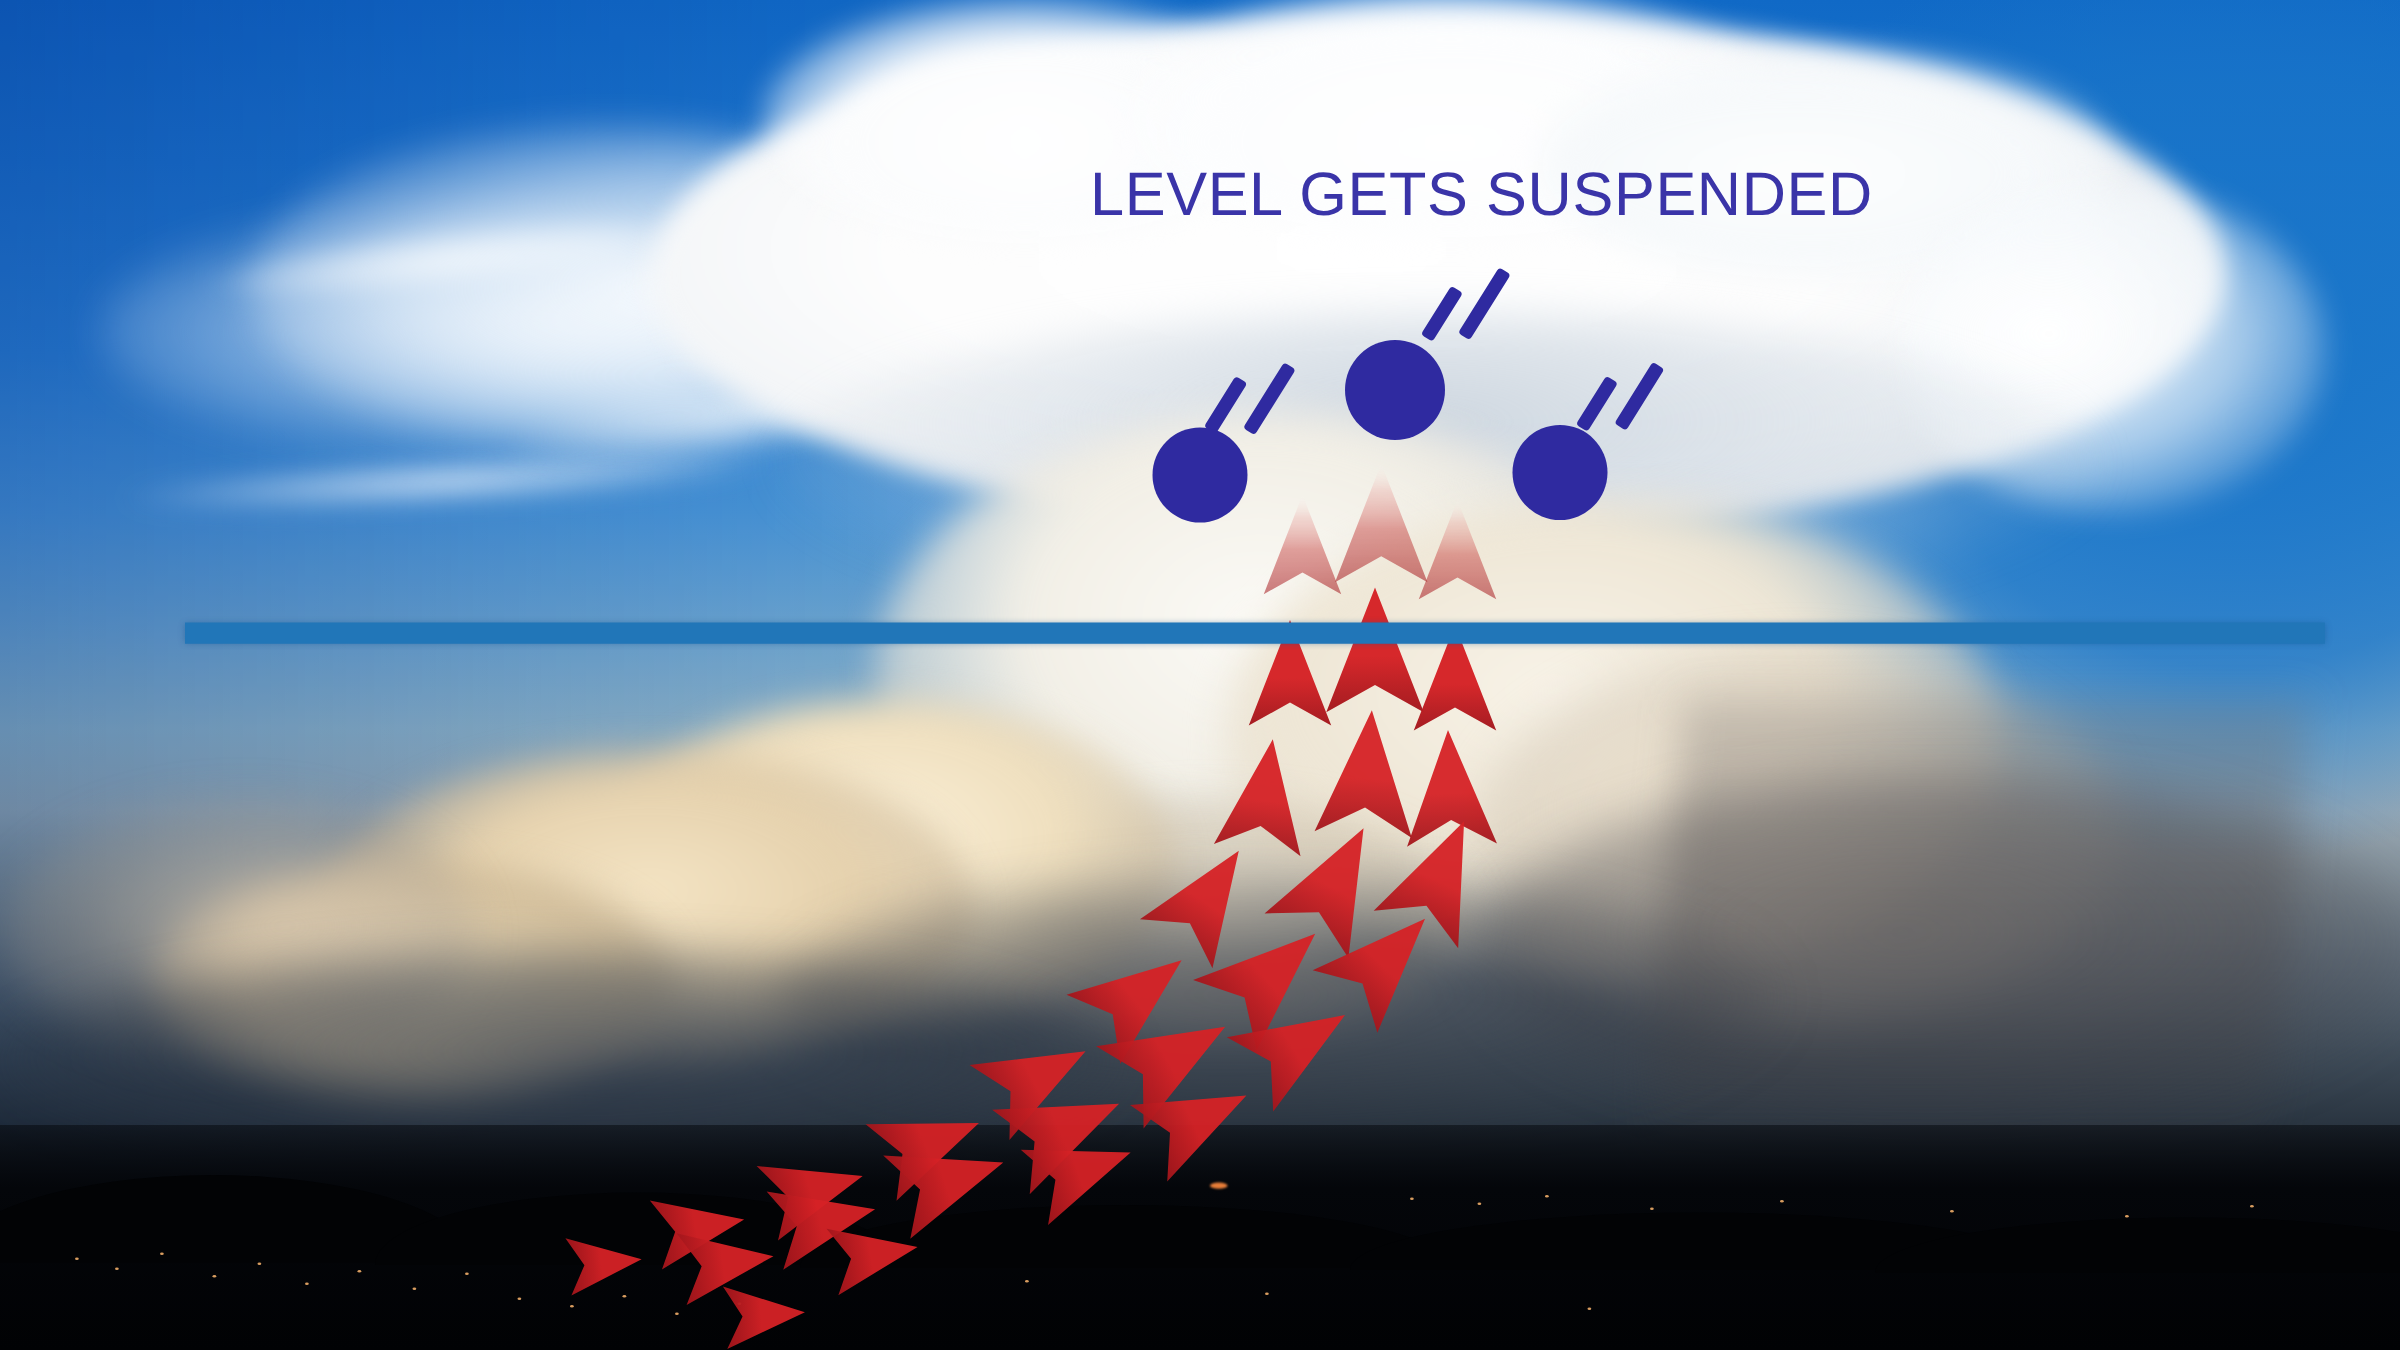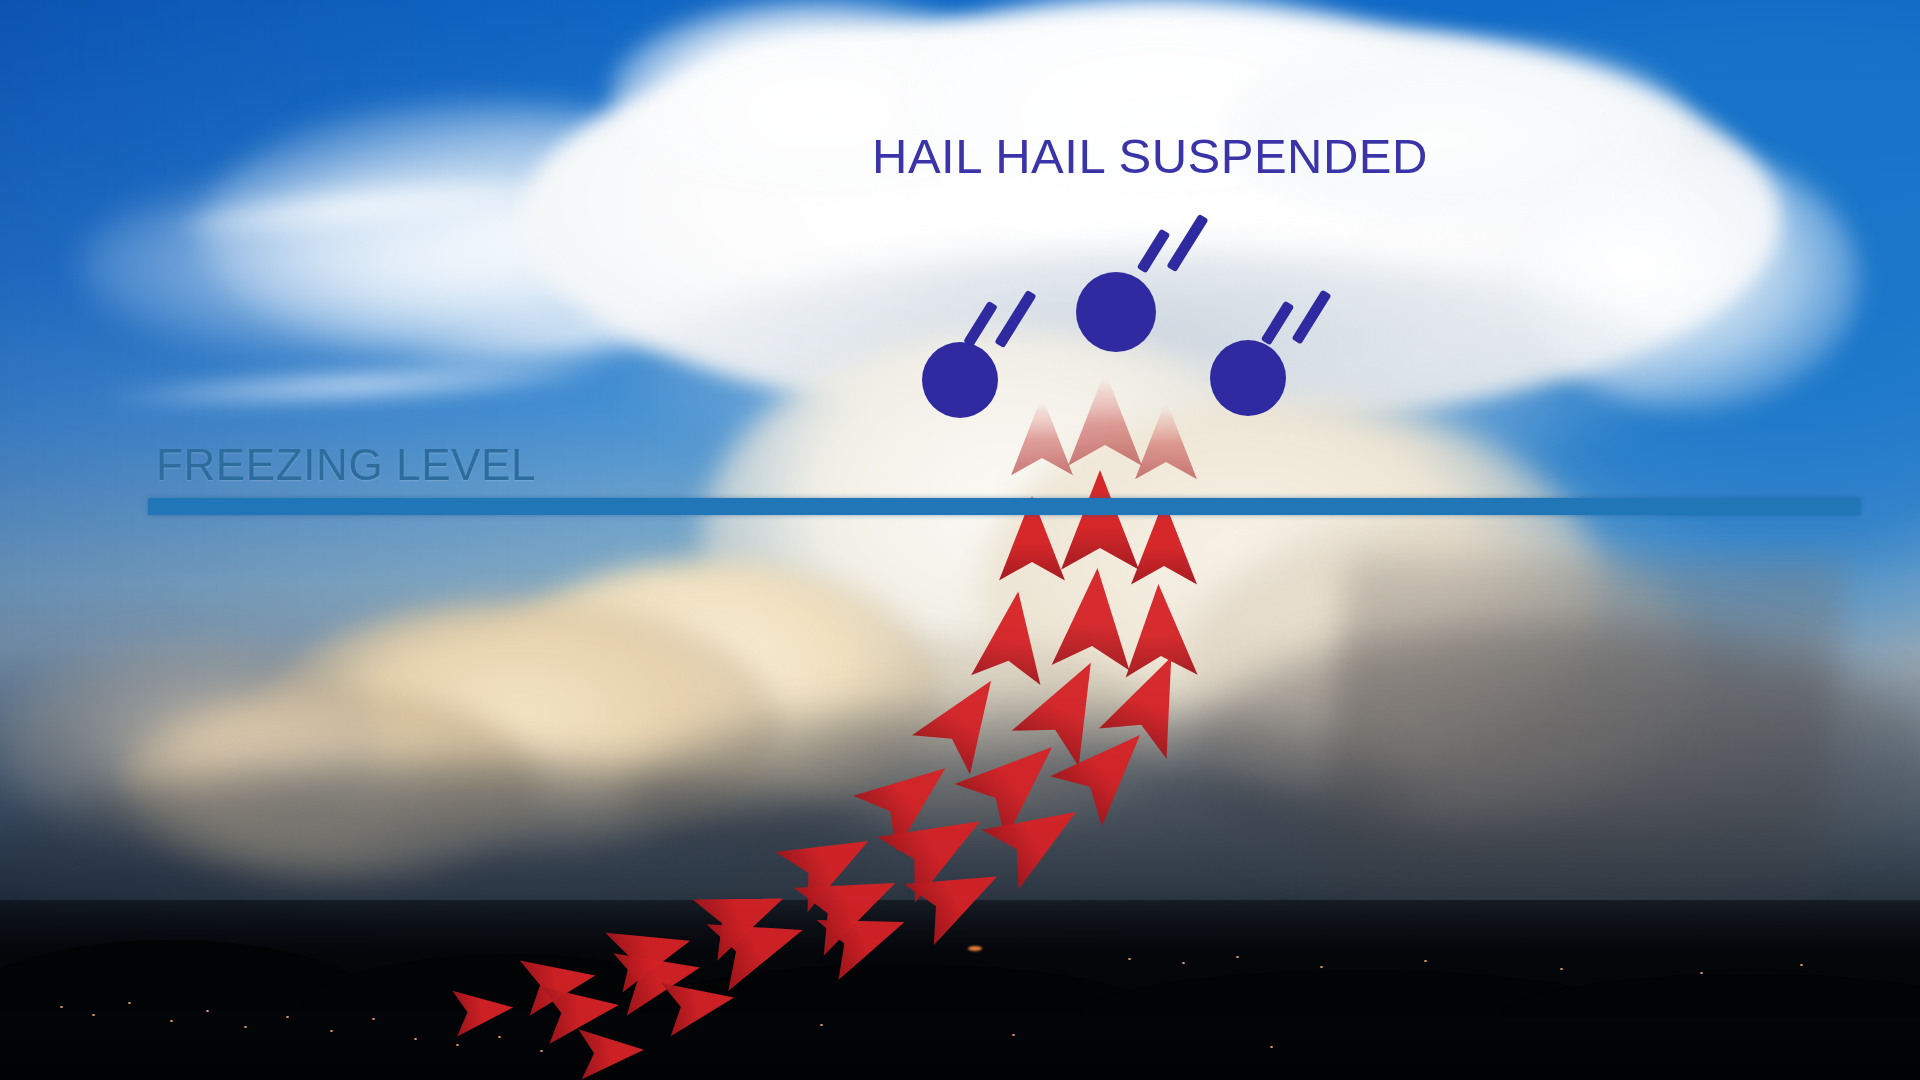--- a/index.html
+++ b/index.html
@@ -606,29 +606,28 @@
               <stop offset="55%" stop-color="#D62226" stop-opacity="1"></stop>
               <stop offset="100%" stop-color="#A3161C" stop-opacity="1"></stop>
             </linearGradient>
           </defs>
           <path d="M50 0 L100 128 L50 100 L0 128 Z" fill="url(#ag29)"></path>
         </svg>
       </div>
     </div>
 
   <div id="freezing-line" style="left: 148px; top: 498px; width: 1712px; height: 17px; background: rgb(33, 118, 184);"></div>
-  <div id="freezing-label">FREEZING LEVEL</div>
 
   <div id="hail-layer">
       <div class="streak" style="left: 975px; top: 300px; width: 11px; height: 48px; background: rgb(47, 42, 160); transform: rotate(32deg);"></div>
       <div class="streak" style="left: 1010px; top: 288px; width: 11px; height: 62px; background: rgb(47, 42, 160); transform: rotate(32deg);"></div>
       <div class="hail" style="left: 922px; top: 342px; width: 76px; height: 76px; background: rgb(47, 42, 160);"></div>
       <div class="streak" style="left: 1148px; top: 228px; width: 11px; height: 46px; background: rgb(47, 42, 160); transform: rotate(32deg);"></div>
       <div class="streak" style="left: 1182px; top: 212px; width: 11px; height: 62px; background: rgb(47, 42, 160); transform: rotate(32deg);"></div>
       <div class="hail" style="left: 1076px; top: 272px; width: 80px; height: 80px; background: rgb(47, 42, 160);"></div>
       <div class="streak" style="left: 1272px; top: 300px; width: 11px; height: 46px; background: rgb(47, 42, 160); transform: rotate(32deg);"></div>
       <div class="streak" style="left: 1306px; top: 288px; width: 11px; height: 58px; background: rgb(47, 42, 160); transform: rotate(32deg);"></div>
       <div class="hail" style="left: 1210px; top: 340px; width: 76px; height: 76px; background: rgb(47, 42, 160);"></div>
     </div>
 
-  <div id="hail-title">HAIL HAIL SUSPENDED</div>
+  <div id="hail-title">LEVEL GETS SUSPENDED</div>
 
 </div>
 
 </body></html>

